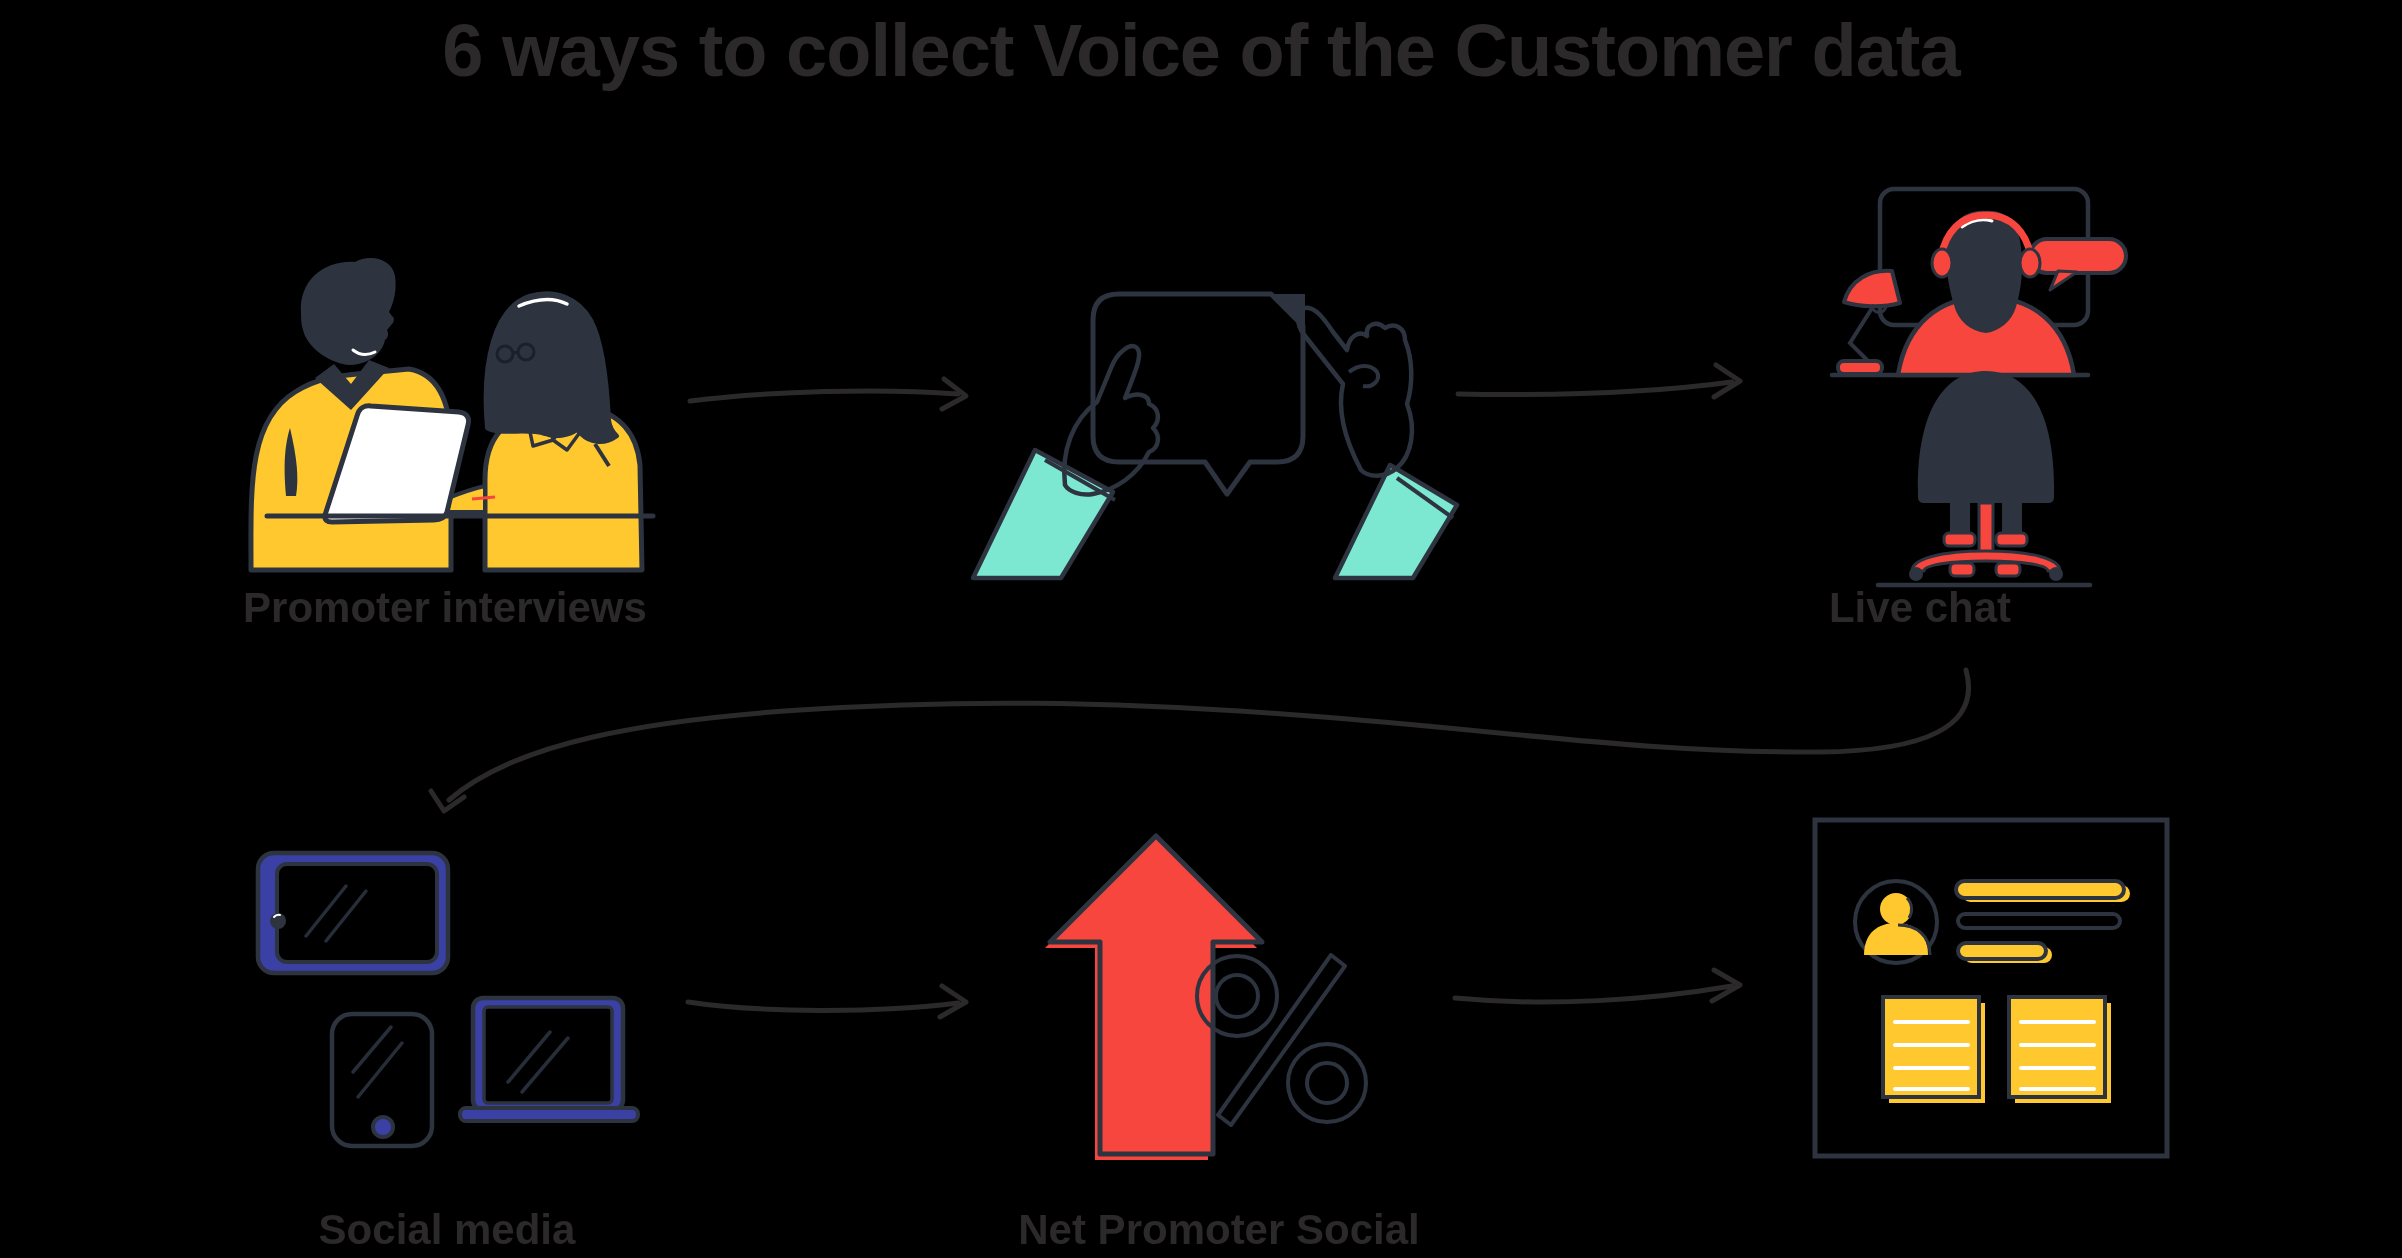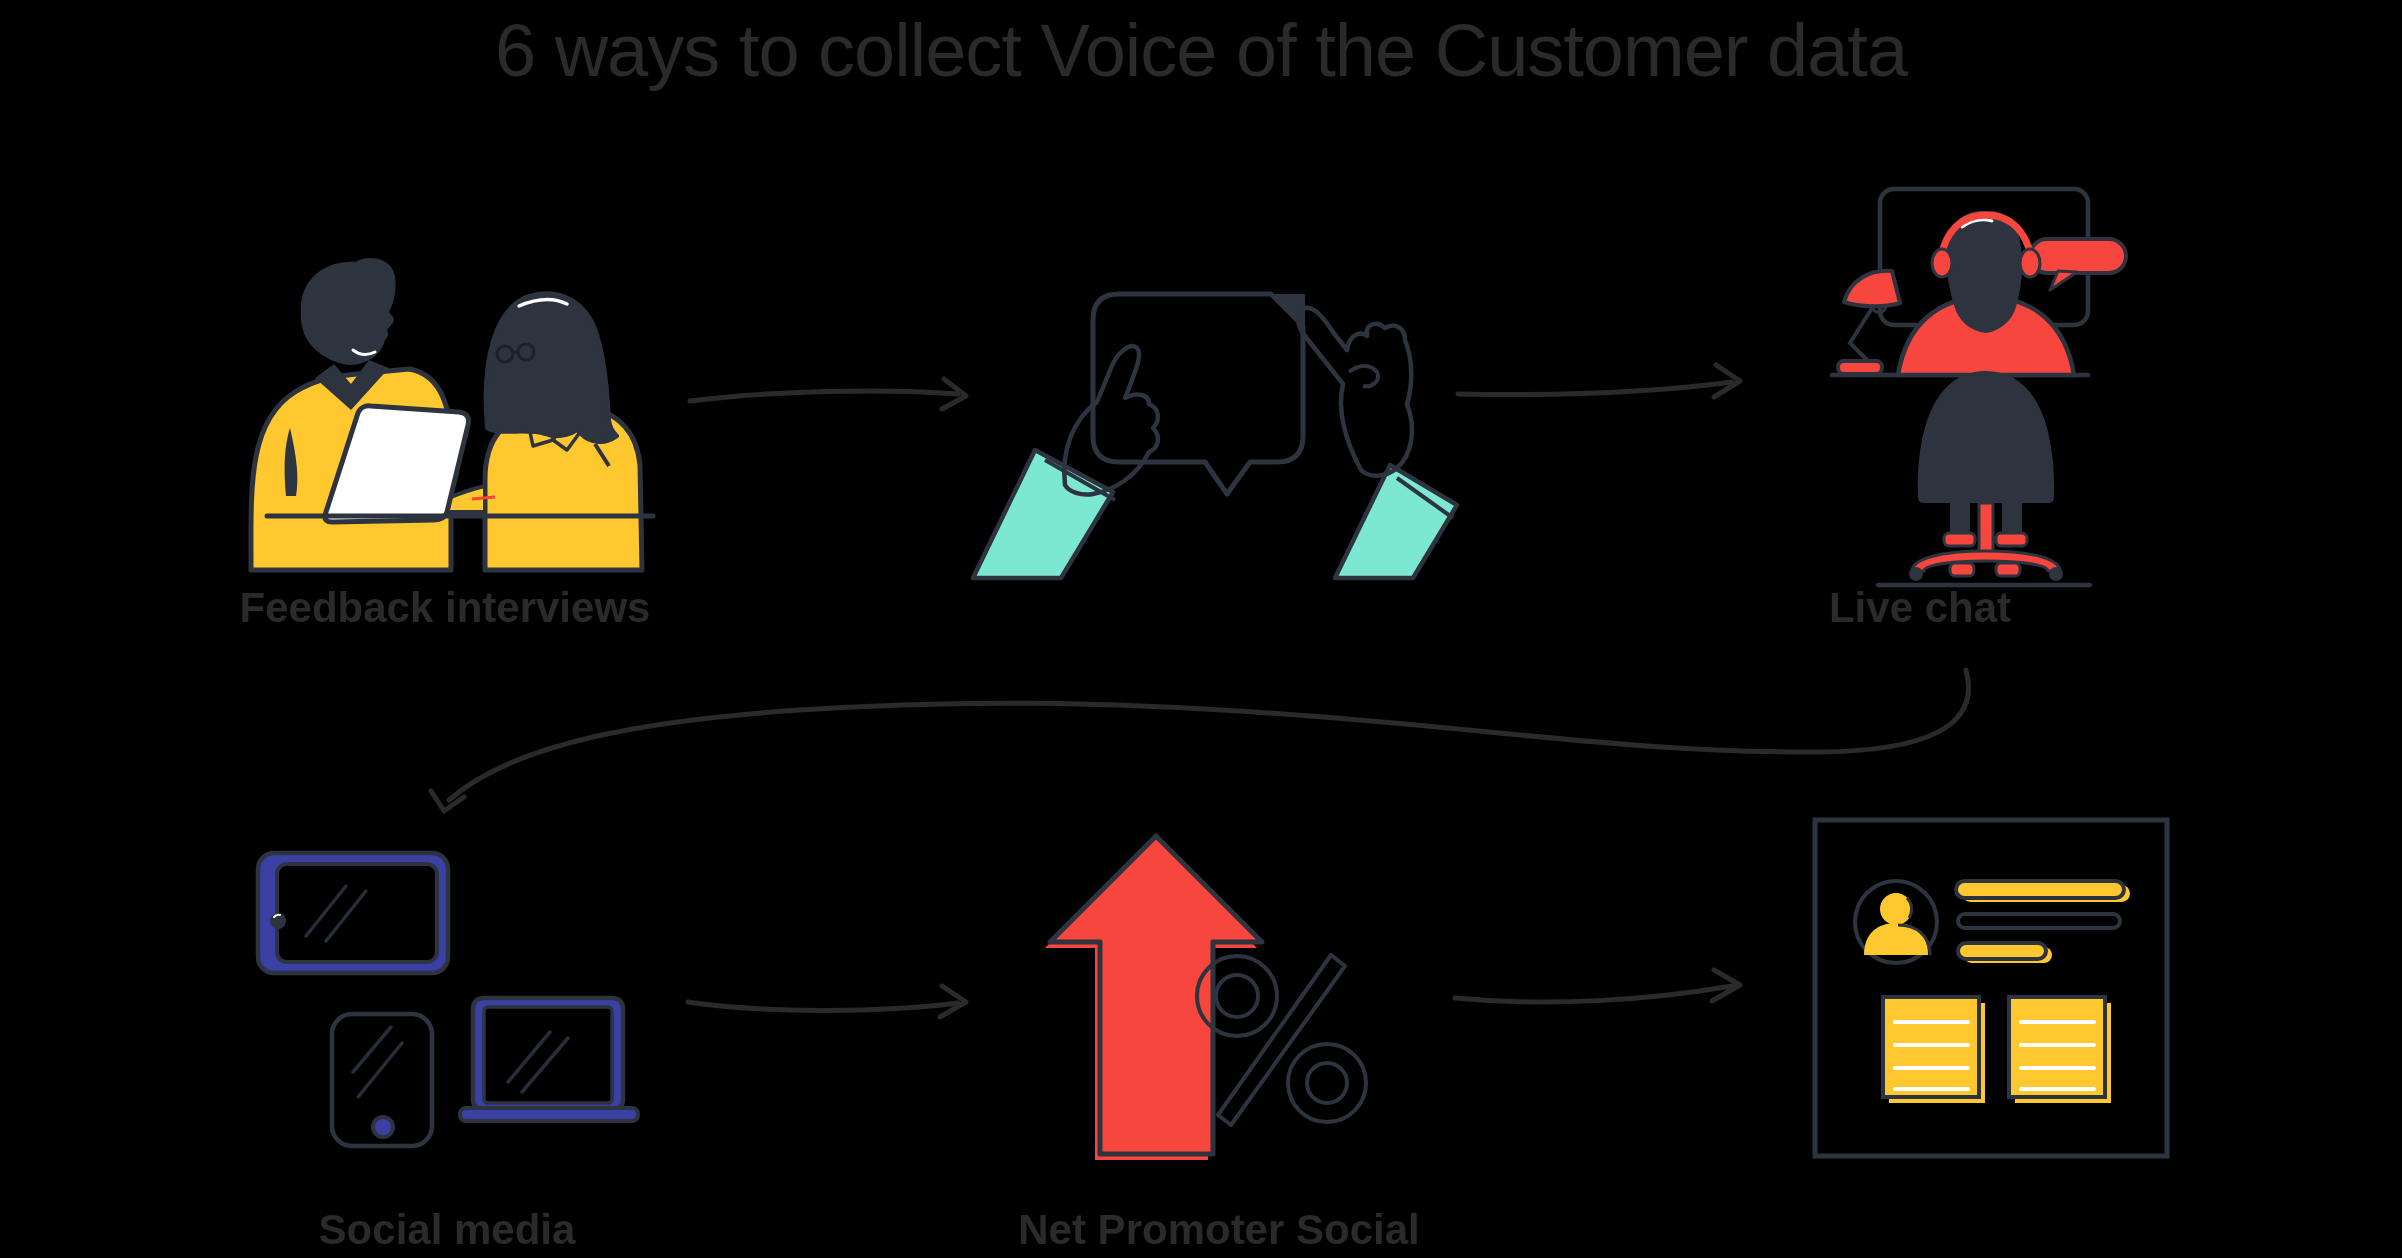--- a/index.html
+++ b/index.html
@@ -2,21 +2,21 @@
 <html style="--background: #000000; --text: #2b292a; --ink: #2d3440; --yellow: #ffc82e; --red: #f6463d; --teal: #7ce8d2; --blue: #3a40a4; --white: #ffffff;"><head>
 <meta charset="utf-8">
 <style>
   html,body{margin:0;padding:0;background:#000;}
   .canvas{
     position:relative;width:2402px;height:1258px;background:var(--background,#000);
     overflow:hidden;font-family:"Liberation Sans", sans-serif;
   }
   .title{
     position:absolute;top:8px;left:0;width:100%;text-align:center;
-    font-size:74px;font-weight:normal;letter-spacing:-1px;color:var(--text);
+    font-size:74px;font-weight:bold;letter-spacing:-1px;color:var(--text);
   }
   .item-label{
     position:absolute;transform:translateX(-50%);white-space:nowrap;
     font-size:42px;font-weight:bold;color:var(--text);
   }
   .illus{position:absolute;}
   svg{display:block;overflow:visible;}
   
   .s-ink{stroke:var(--ink);fill:none;}
   .f-ink{fill:var(--ink);stroke:none;}
@@ -86,21 +86,21 @@
         <circle cx="289" cy="102" r="8"></circle>
         <path d="M276,103 L281,102"></path>
       </g>
 
       <path class="f-bg" style="fill:var(--white);stroke:var(--ink);stroke-width:5;stroke-linejoin:round" d="M88,265 L120,166 C122,158 128,155 134,156 L222,162 C230,163 233,168 231,175 L210,262 C208,268 202,270 197,270 L95,272 C90,272 87,270 88,265 Z"></path>
       <path style="stroke:var(--red);stroke-width:3;fill:none" d="M235,249 L258,247"></path>
 
       <path class="s-ink" style="stroke-width:5;stroke-linecap:round" d="M30,266 L416,266"></path>
     </svg>
   </div>
-  <div class="item-label" style="left:445px;top:584px">Feedback interviews</div>
+  <div class="item-label" style="left:445px;top:584px">Promoter interviews</div>
 
   <div class="illus" style="left:965px;top:280px">
     <svg width="520" height="300" viewBox="0 0 520 300">
 
       <path class="s-ink" style="stroke-width:5;stroke-linejoin:round" d="M154,14 L306,14 L338,46 L338,156 Q338,182 312,182 L285,182 L262,214 L240,182 L154,182 Q128,182 128,156 L128,40 Q128,14 154,14 Z"></path>
       <path class="f-ink" d="M306,14 L340,48 L340,14 Z"></path>
 
       <path class="f-teal s-ink" style="stroke-width:4.5;stroke-linejoin:round" d="M8,298 L70,170 L148,212 L96,298 Z"></path>
       <path class="s-ink" style="stroke-width:4" d="M80,180 L150,220"></path>
 

